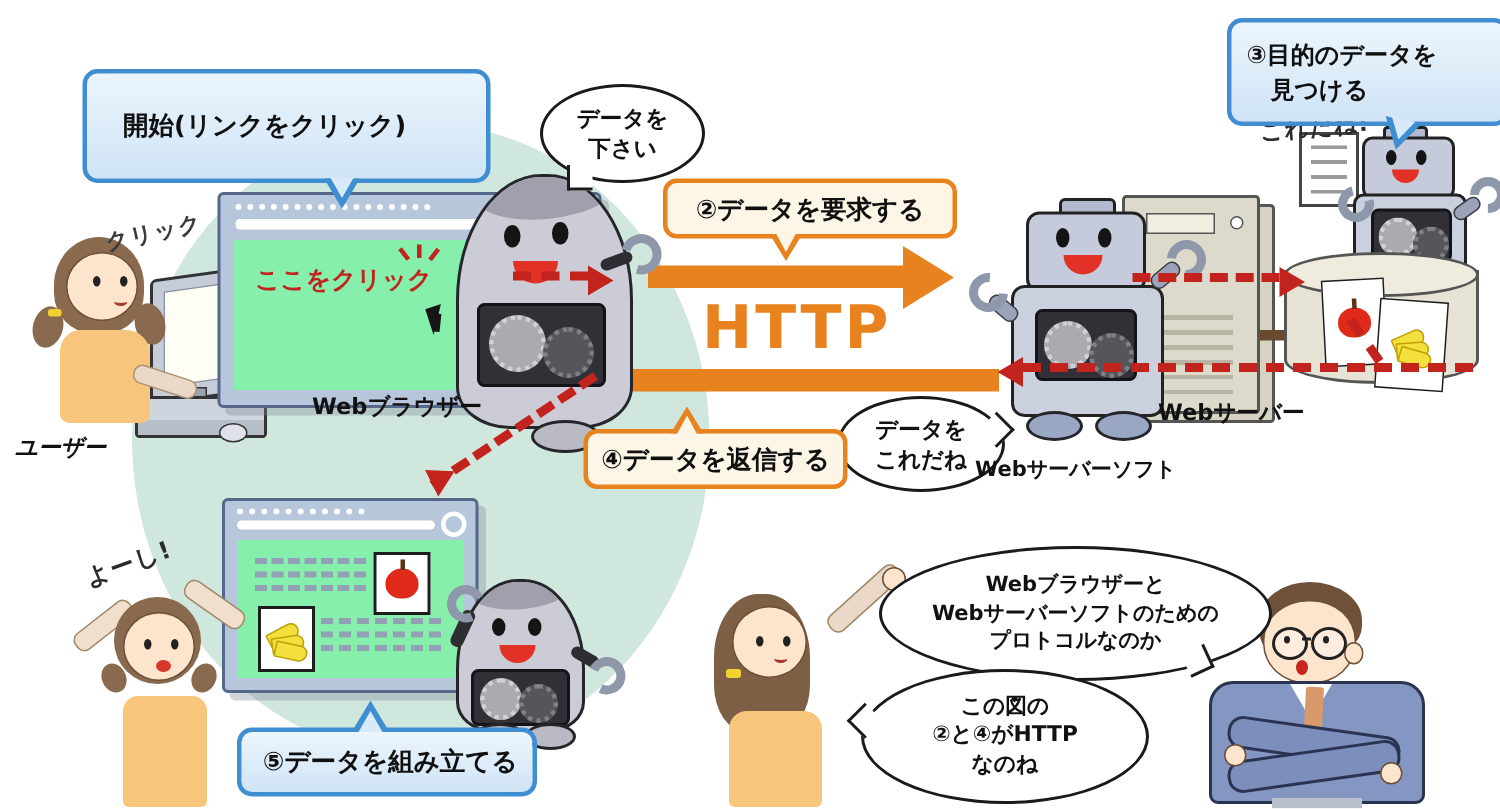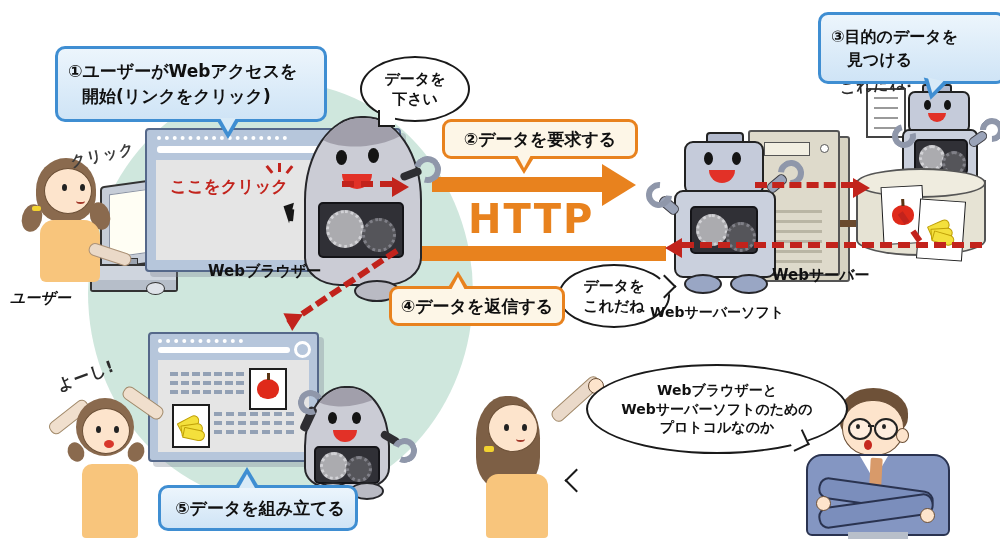--- a/index.html
+++ b/index.html
@@ -48,21 +48,21 @@
   .rdash{position:absolute;height:0;border-top:6px dashed var(--red);z-index:5;}
   .rhead-r{position:absolute;width:0;height:0;border-top:10px solid transparent;border-bottom:10px solid transparent;border-left:17px solid var(--red);z-index:5;}
   .rhead-l{position:absolute;width:0;height:0;border-top:10px solid transparent;border-bottom:10px solid transparent;border-right:17px solid var(--red);z-index:5;}
 
   
   .win{position:absolute;background:#b6c6db;border:2px solid #55688a;border-radius:4px;
     box-shadow:5px 5px 0 rgba(125,135,150,.35);z-index:2;}
   .win-dots{position:absolute;height:0;border-top:4px dotted #fff;}
   .win-bar{position:absolute;background:#fff;border-radius:3px;}
   .win-ring{position:absolute;border:3px solid #fff;border-radius:50%;}
-  .win-content{position:absolute;background:#e5e5e5;}
+  .win-content{position:absolute;background:#86efac;}
   .dashrow{height:0;border-top:4px dashed #93a1b5;margin-bottom:5px;}
   .imgbox{position:absolute;background:#fff;border:2px solid #1d1d1d;display:flex;align-items:center;justify-content:center;}
 
   .apple{position:relative;width:22px;height:20px;background:#df2a1a;border-radius:50% 50% 46% 46%;}
   .apple::before{content:"";position:absolute;left:10px;top:-6px;width:3px;height:7px;background:#5a3413;}
   .banana{position:relative;width:26px;height:20px;}
   .banana i{position:absolute;background:#f4e03c;border:1.5px solid #bf9f06;border-radius:3px 16px 18px 2px;width:20px;height:9px;}
   .banana i:nth-child(1){transform:rotate(-28deg);left:0;top:2px;}
   .banana i:nth-child(2){transform:rotate(-8deg);left:3px;top:8px;}
   .banana i:nth-child(3){transform:rotate(12deg);left:5px;top:13px;}
@@ -151,21 +151,20 @@
     <div class="screen" style="left:22px;top:98px;width:82px;height:52px;">
       <div class="gear gear-light" style="left:6px;top:6px;width:32px;height:32px;"></div>
       <div class="gear gear-dark" style="left:42px;top:14px;width:28px;height:28px;"></div>
     </div>
     <div class="armbar" style="left:104px;top:66px;width:22px;height:8px;transform:rotate(-20deg);"></div>
     <div class="claw" style="left:118px;top:52px;width:15px;height:15px;transform:rotate(-30deg);"></div>
     <div class="robot-foot" style="left:58px;top:176px;width:42px;height:18px;"></div>
   </div>
 
   <div class="abs callout-blue" style="left:55px;top:46px;width:246px;height:64px;font-size:17px;">
-    <div>①ユーザーがWebアクセスを</div>
     <div style="padding-left:14px;">開始(リンクをクリック)</div>
     <span class="tail tail-down-blue" style="left:158px;top:100%;"></span>
   </div>
 
   <div class="bubble" style="left:360px;top:56px;width:106px;height:62px;font-size:15px;">
     <div>データを</div>
     <div>下さい</div>
   </div>
   <div class="btail" style="left:378px;top:110px;transform:rotate(90deg);"></div>
 
@@ -355,20 +354,25 @@
     <div class="abs" style="left:26px;top:88px;width:62px;height:64px;background:#f8c57c;border-radius:12px 12px 4px 4px;"></div>
   </div>
 
   <div class="bubble" style="left:586px;top:364px;width:258px;height:86px;font-size:14px;z-index:5;">
     <div>Webブラウザーと</div>
     <div>Webサーバーソフトのための</div>
     <div>プロトコルなのか</div>
   </div>
   <div class="btail" style="left:790px;top:432px;transform:rotate(-25deg);z-index:5;"></div>
 
+  <div class="bubble" style="left:574px;top:446px;width:188px;height:86px;font-size:14.5px;z-index:5;">
+    <div>この図の</div>
+    <div>②と④がHTTP</div>
+    <div>なのね</div>
+  </div>
   <div class="btail" style="left:568px;top:472px;transform:rotate(135deg);z-index:5;"></div>
 
   <div class="abs" style="left:778px;top:388px;width:195px;height:151px;z-index:4;">
     <div class="abs" style="left:62px;top:0;width:68px;height:50px;background:#6e5138;border-radius:50% 52% 42% 30%;"></div>
     <div class="abs skin" style="left:64px;top:12px;width:60px;height:54px;border-radius:48%;"></div>
     <div class="abs skin" style="left:118px;top:40px;width:11px;height:13px;"></div>
     <div class="abs" style="left:70px;top:30px;width:20px;height:18px;border:2px solid #222;border-radius:50%;background:rgba(255,255,255,.35);"></div>
     <div class="abs" style="left:96px;top:30px;width:20px;height:18px;border:2px solid #222;border-radius:50%;background:rgba(255,255,255,.35);"></div>
     <div class="abs" style="left:90px;top:37px;width:6px;height:2px;background:#222;"></div>
     <div class="abs" style="left:78px;top:36px;width:4px;height:5px;background:#222;border-radius:50%;"></div>

